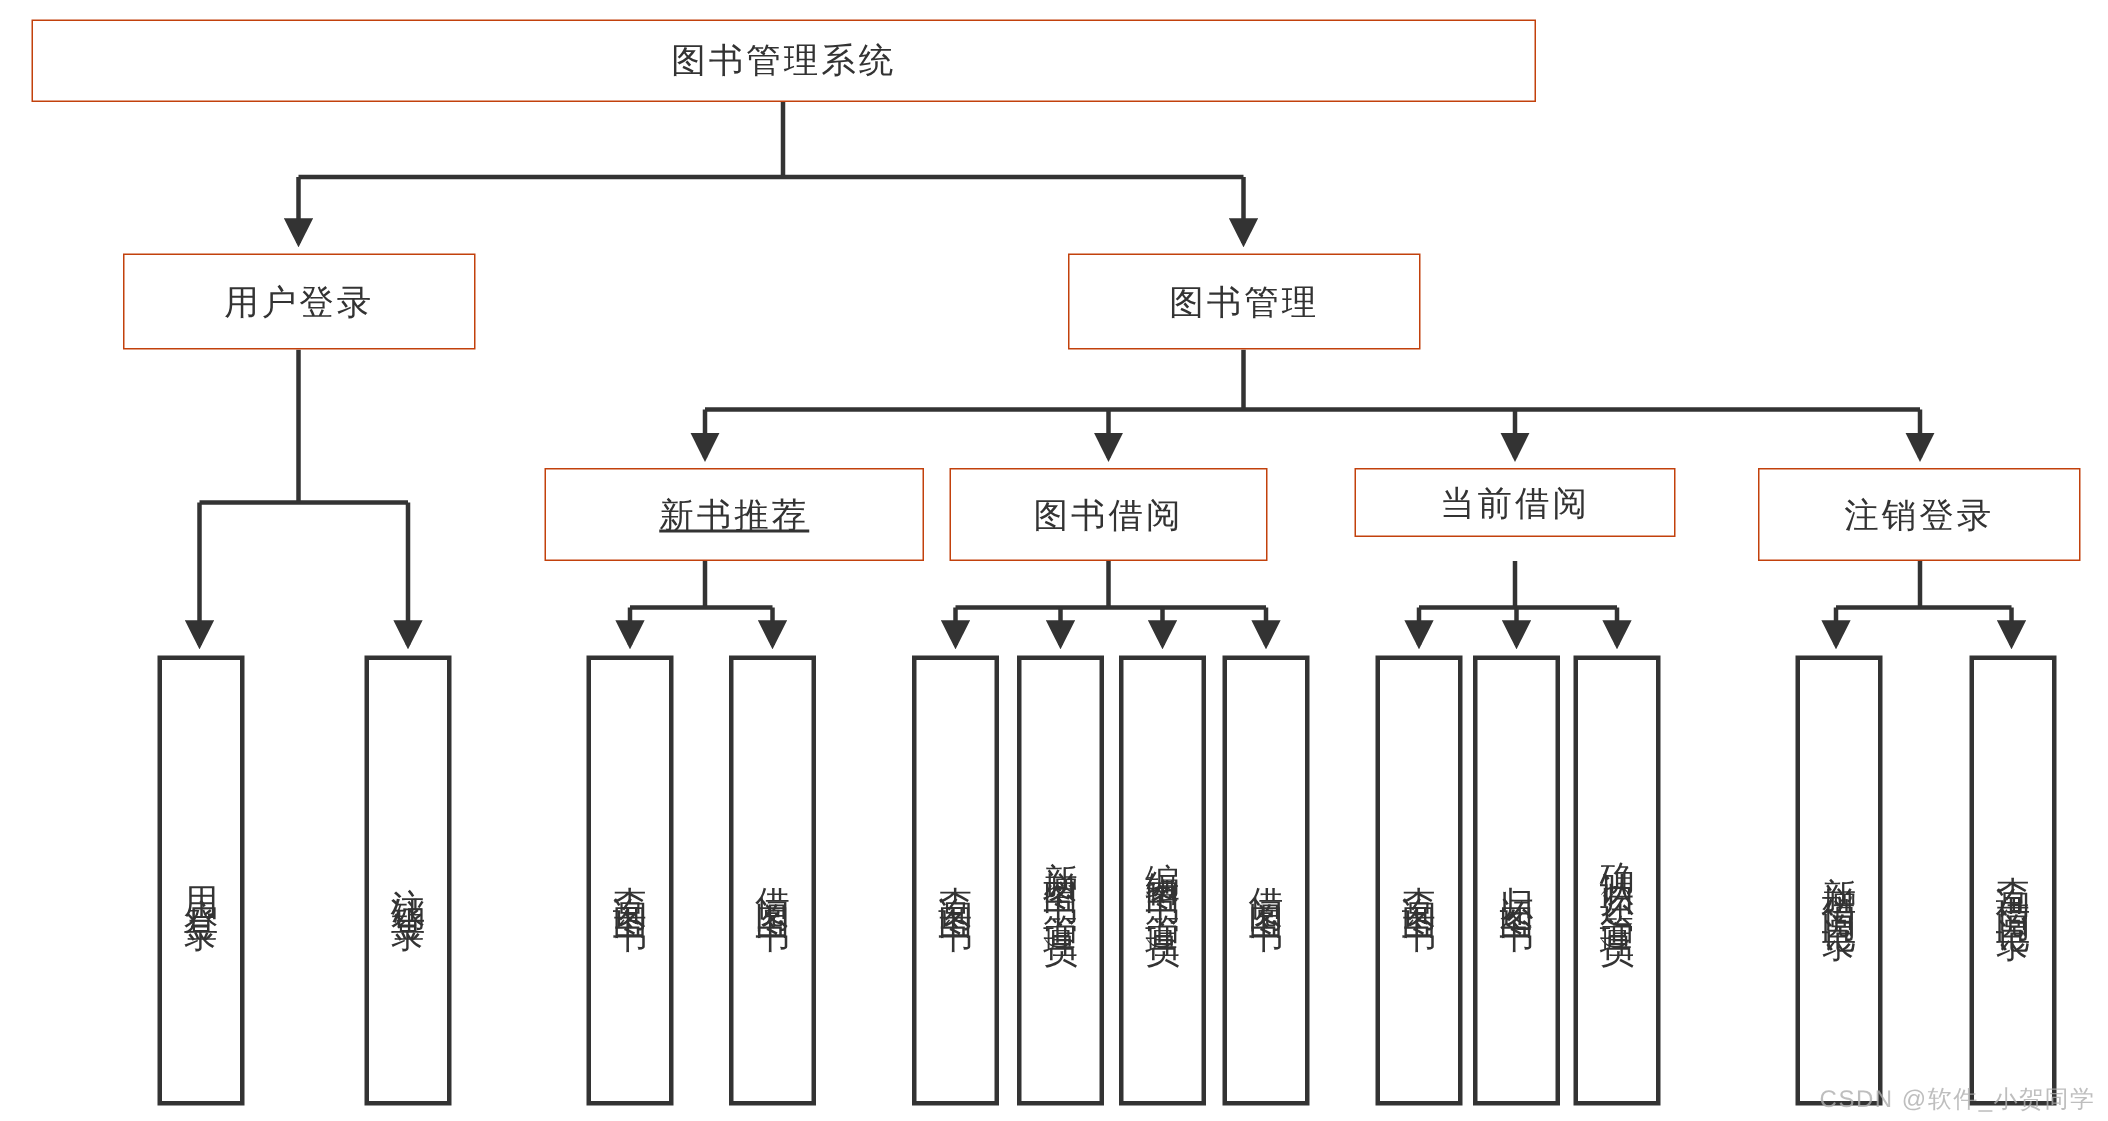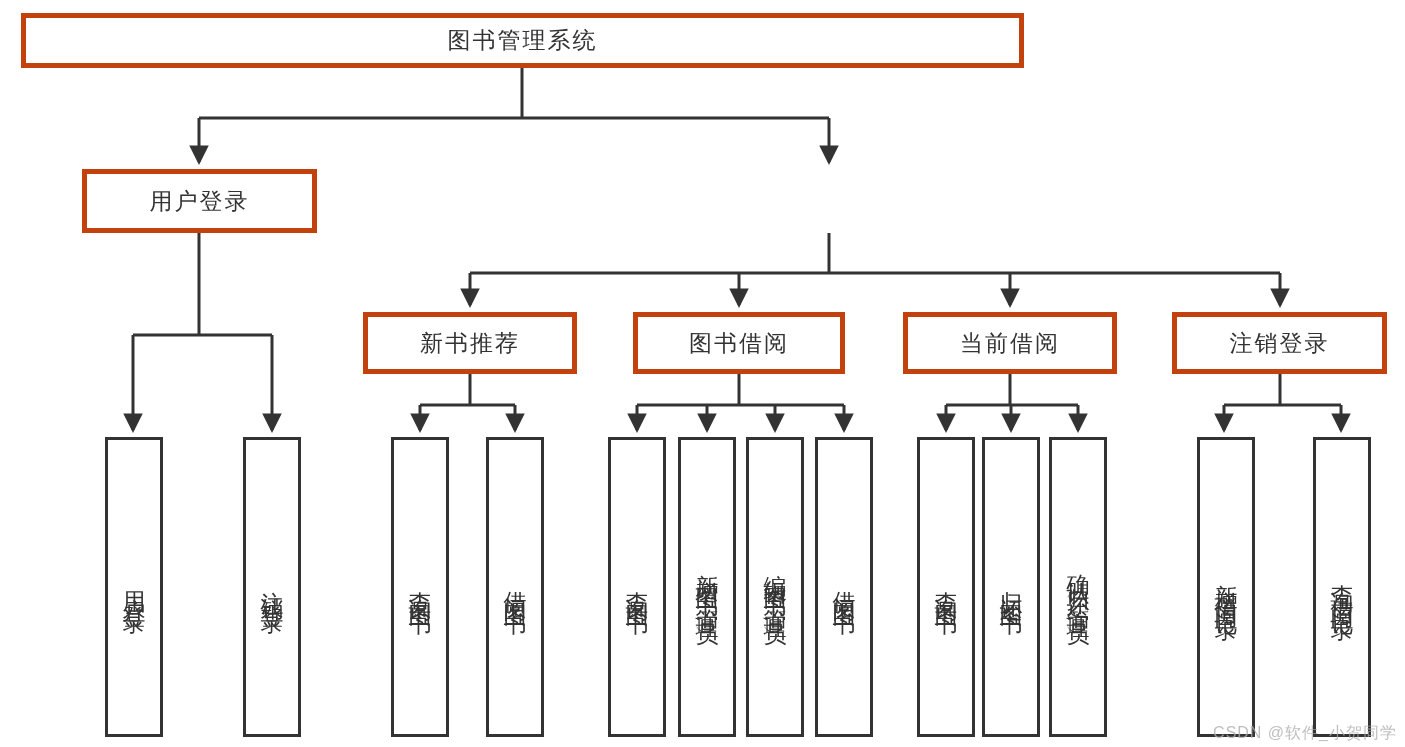--- a/index.html
+++ b/index.html
@@ -17,21 +17,21 @@
   }
   #wires {
     position: absolute;
     left: 0; top: 0;
     width: 1405px; height: 747px;
     z-index: 1;
   }
   .box {
     position: absolute;
     box-sizing: border-box;
-    border: 5px solid #c2410c;
+    border: 1px solid #c2410c;
     background: #ffffff;
     display: flex;
     align-items: center;
     justify-content: center;
     z-index: 2;
     color: #333333;
   }
   .box .hlabel {
     font-size: 23px;
     letter-spacing: 2px;
@@ -127,28 +127,31 @@
     </g>
   </svg>
 
   <div class="box" style="left:21px; top:13px; width:1003px; height:55px;">
     <span class="hlabel">图书管理系统</span>
   </div>
 
   <div class="box" style="left:82px; top:169px; width:235px; height:64px;">
     <span class="hlabel">用户登录</span>
   </div>
-
-  <div class="box" style="left:363px; top:312px; width:214px; height:62px;">
+  <div class="box" style="left:712px; top:169px; width:235px; height:64px;">
+    <span class="hlabel">图书管理</span>
+  </div>
+
+  <div class="box" style="left:363px; top:312px; width:253px; height:62px;text-decoration:underline;">
     <span class="hlabel">新书推荐</span>
   </div>
   <div class="box" style="left:633px; top:312px; width:212px; height:62px;">
     <span class="hlabel">图书借阅</span>
   </div>
-  <div class="box" style="left:903px; top:312px; width:214px; height:62px;">
+  <div class="box" style="left:903px; top:312px; width:214px; height:46px;">
     <span class="hlabel">当前借阅</span>
   </div>
   <div class="box" style="left:1172px; top:312px; width:215px; height:62px;">
     <span class="hlabel">注销登录</span>
   </div>
 
   <div class="vbox" style="left:105px;">
     <span class="vlabel">用户登录</span>
   </div>
   <div class="vbox" style="left:243px;">

